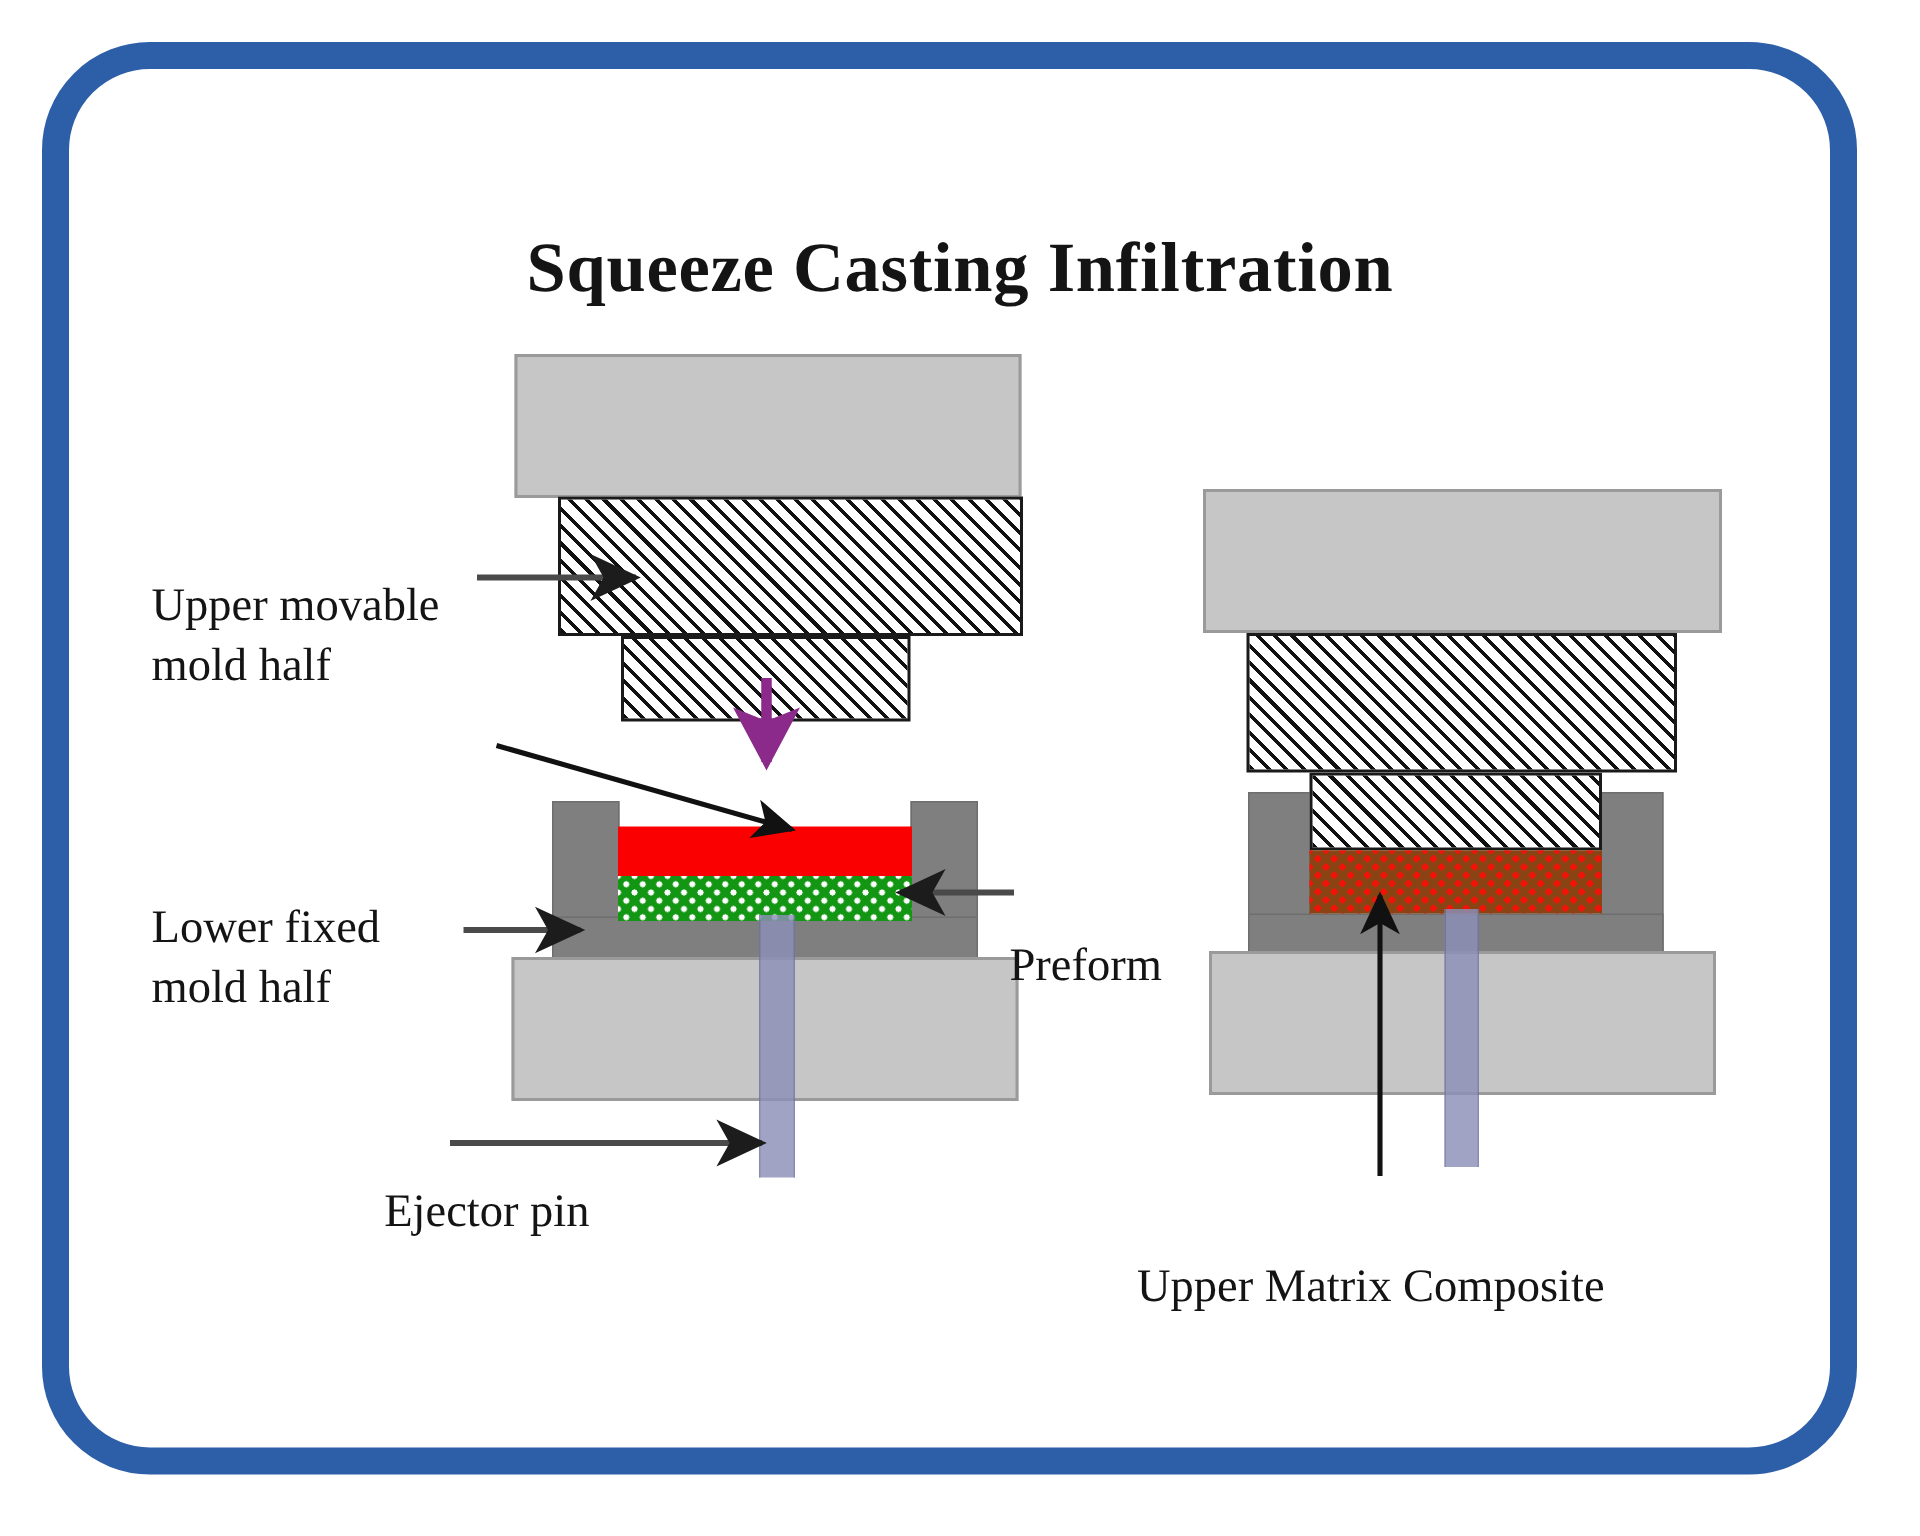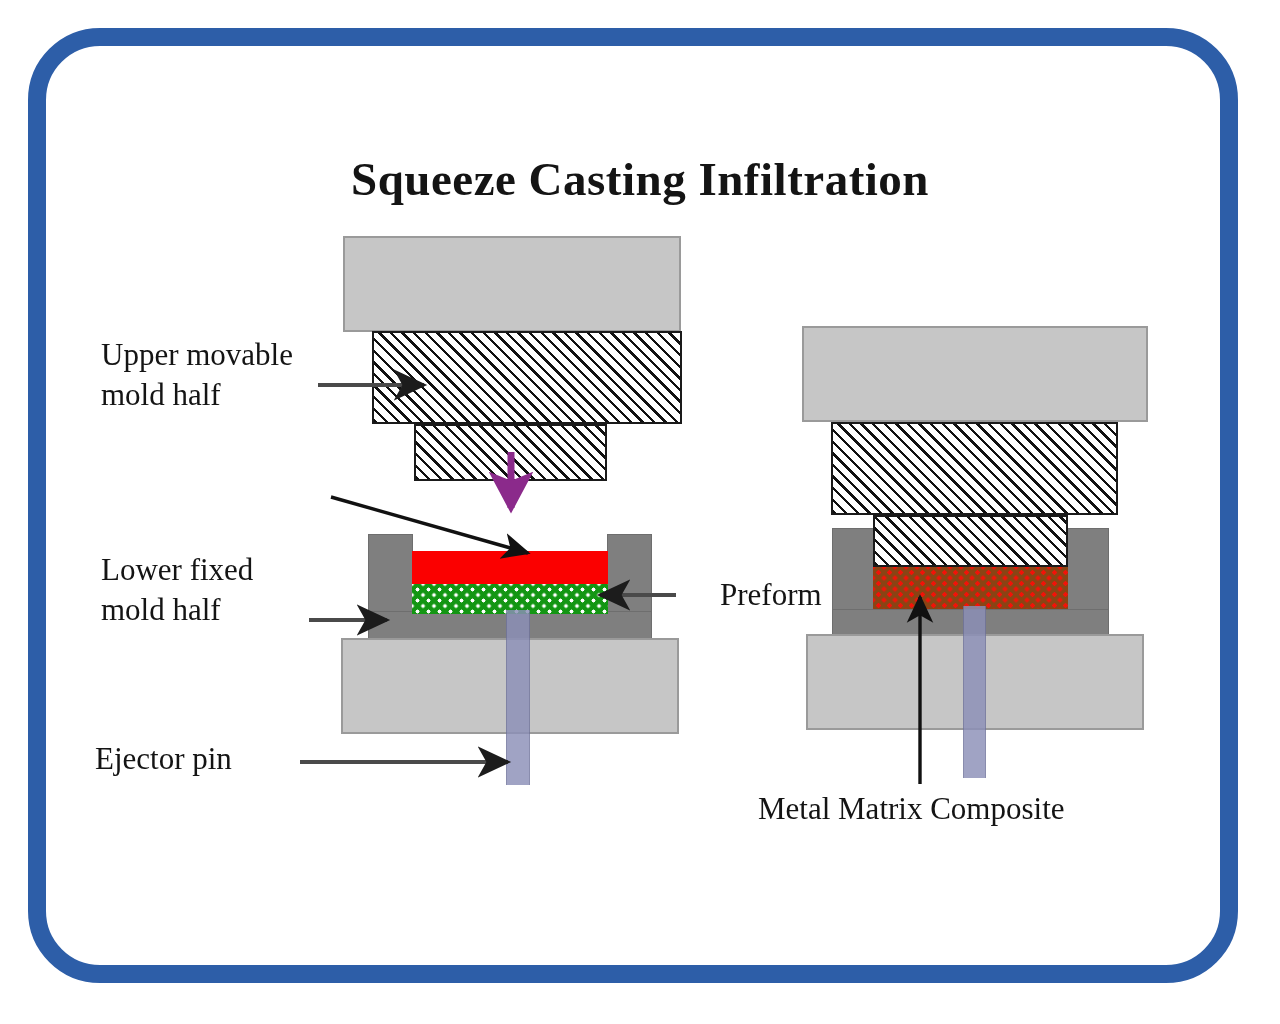--- a/index.html
+++ b/index.html
@@ -93,20 +93,21 @@
     border-right: 1px solid #70749c;
   }
   
   .label {
     position: absolute;
     color: #141414;
     font-family: "Liberation Serif", "DejaVu Serif", serif;
     font-size: 31px;
     line-height: 40px;
     white-space: pre-line;
+    margin-top: 48px;
   }
   
   #overlay {
     position: absolute;
     left: 0; top: 0;
     width: 1280px; height: 1024px;
     pointer-events: none;
   }
 </style>
 </head>
@@ -177,19 +178,19 @@
     <line x1="920" y1="784" x2="920" y2="597" stroke="#111111" stroke-width="3.4" marker-end="url(#ah-black)"></line>
   </svg>
 
   <div class="label" style="left:101px;top:335px;width:270px;">Upper movable
 mold half</div>
 
 
   <div class="label" style="left:101px;top:550px;width:280px;">Lower fixed
 mold half</div>
 
-  <div class="label" style="left:95px;top:739px;width:280px;">Ejector pin</div>
+  <div class="label" style="left:113px;top:739px;width:280px;text-align:right;">Ejector pin</div>
 
-  <div class="label" style="left:720px;top:575px;width:260px;">Preform</div>
+  <div class="label" style="left:673px;top:575px;width:260px;">Preform</div>
 
-  <div class="label" style="left:758px;top:789px;width:460px;">Metal Matrix Composite</div>
+  <div class="label" style="left:758px;top:789px;width:460px;">Upper Matrix Composite</div>
 
 </div>
 
 </body></html>

